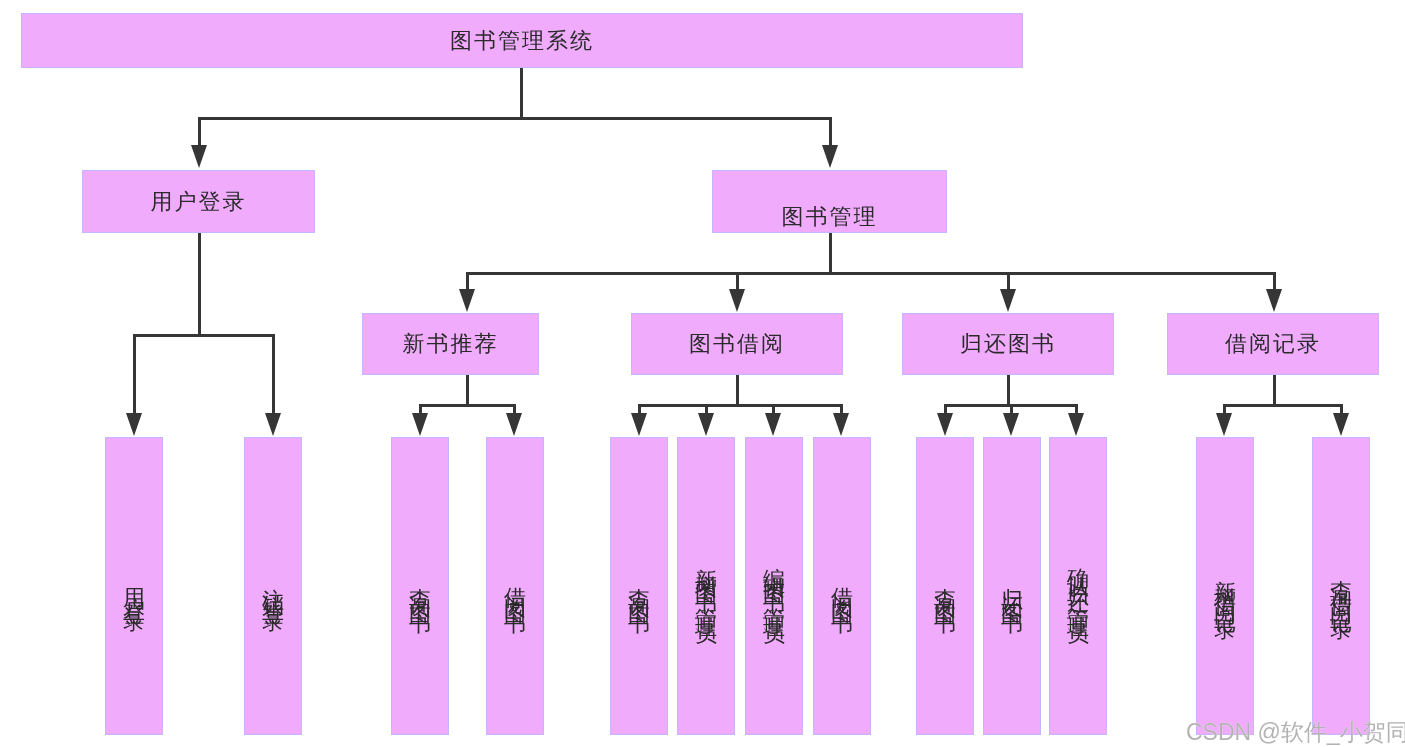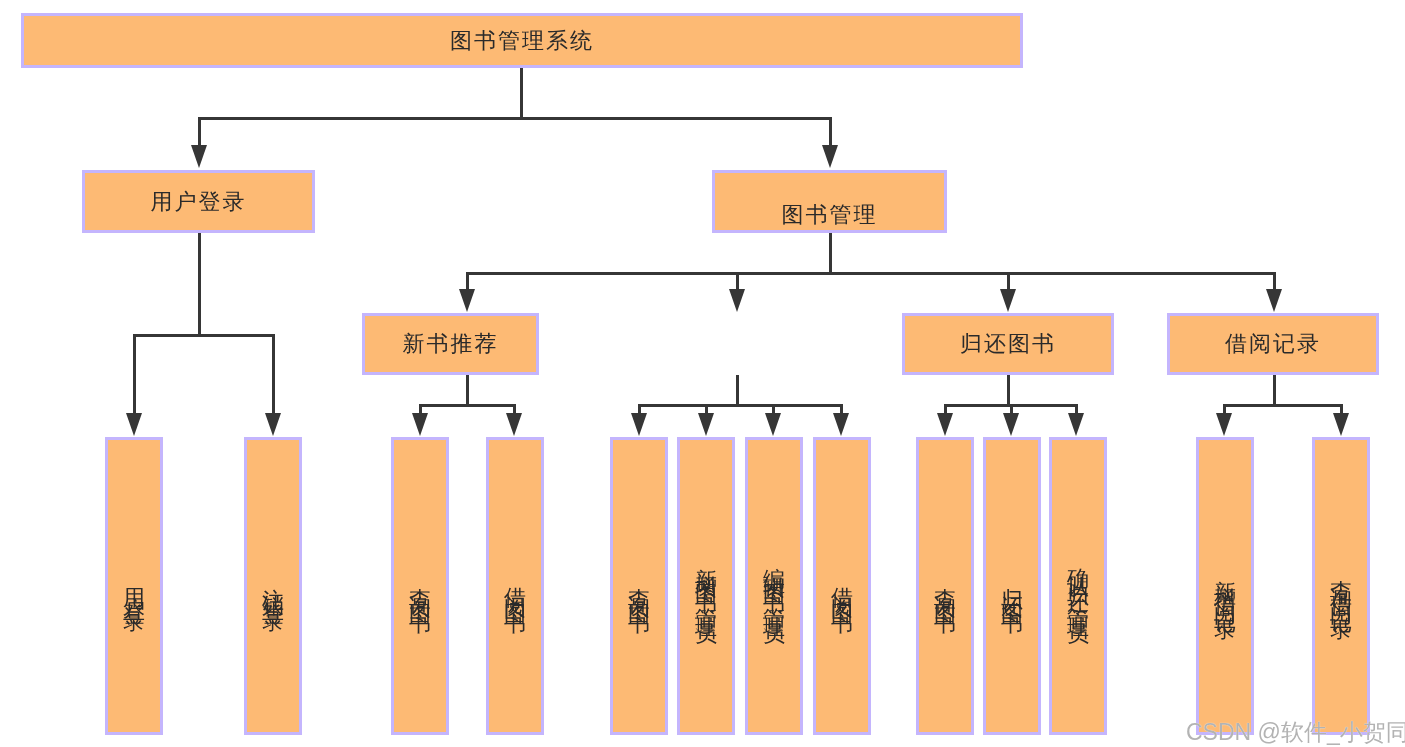--- a/index.html
+++ b/index.html
@@ -8,22 +8,22 @@
     width: 1405px;
     height: 747px;
     background: #ffffff;
     overflow: hidden;
     font-family: "Liberation Sans", "DejaVu Sans", sans-serif;
     color: #2a2a2a;
   }
   .node {
     position: absolute;
     box-sizing: border-box;
-    background: #fdba74;
-    border: 3px solid #c4b5fd;
+    background: #f0abfc;
+    border: 1px solid #c4b5fd;
     display: flex;
     align-items: center;
     justify-content: center;
     font-family: Liberation Serif, serif;
   }
   .hnode .lbl {
     font-size: 22px;
     letter-spacing: 2px;
     white-space: nowrap;
   }
@@ -74,20 +74,23 @@
   </div>
 
   <div class="node hnode" style="left:712px; top:170px; width:235px; height:63px;align-items:flex-end;">
     <span class="lbl">图书管理</span>
   </div>
 
   <div class="node hnode" style="left:362px; top:313px; width:177px; height:62px;">
     <span class="lbl">新书推荐</span>
   </div>
 
+  <div class="node hnode" style="left:631px; top:313px; width:212px; height:62px;">
+    <span class="lbl">图书借阅</span>
+  </div>
 
   <div class="node hnode" style="left:902px; top:313px; width:212px; height:62px;">
     <span class="lbl">归还图书</span>
   </div>
 
   <div class="node hnode" style="left:1167px; top:313px; width:212px; height:62px;">
     <span class="lbl">借阅记录</span>
   </div>
 
   <div class="node leaf" style="left:105px; top:437px; width:58px; height:298px;">

